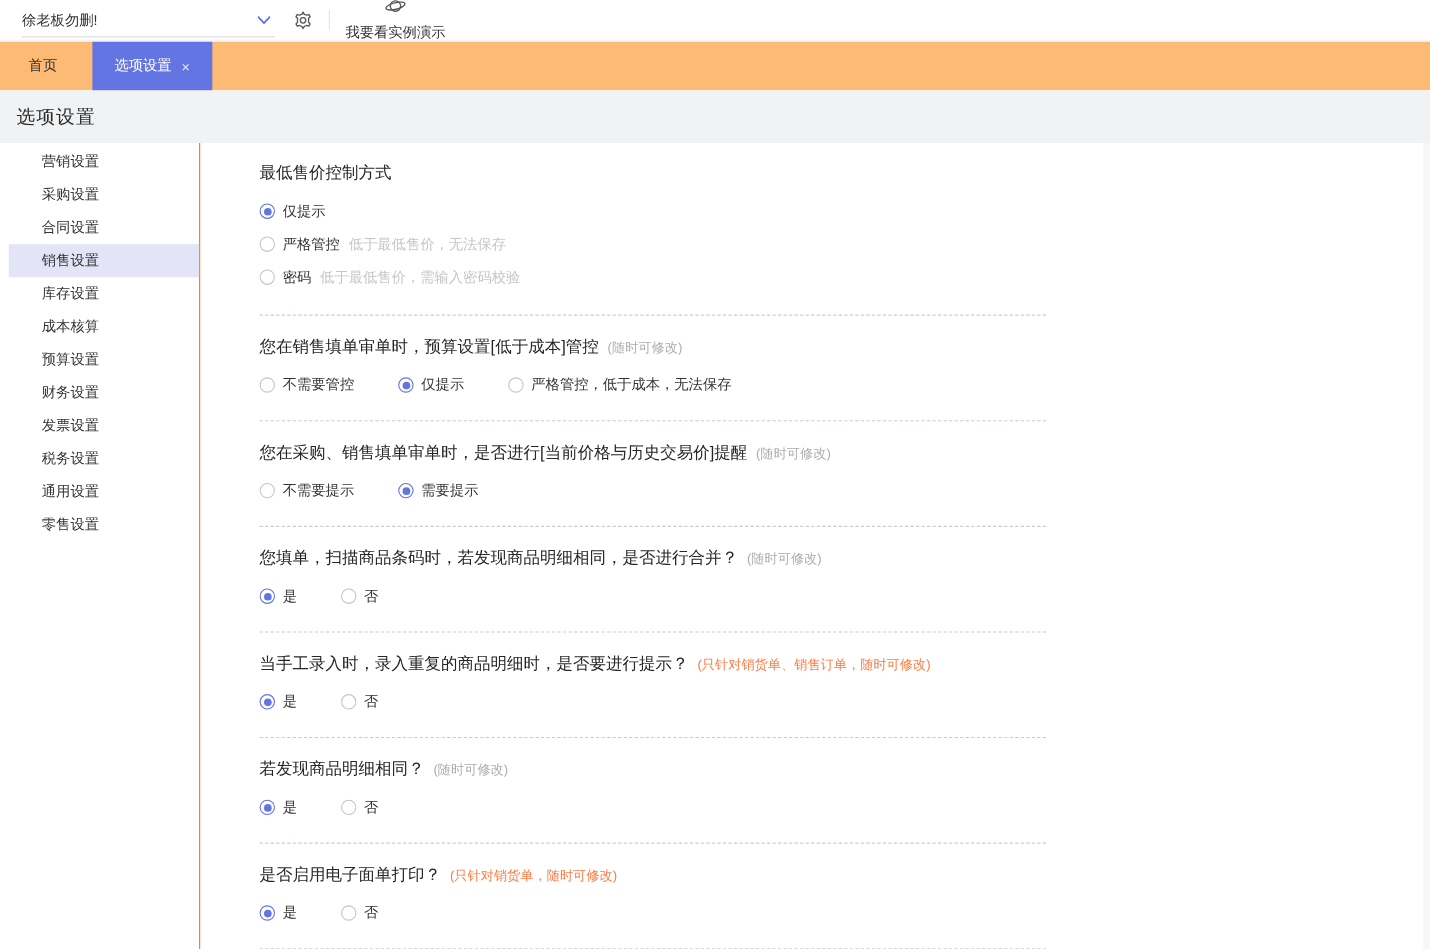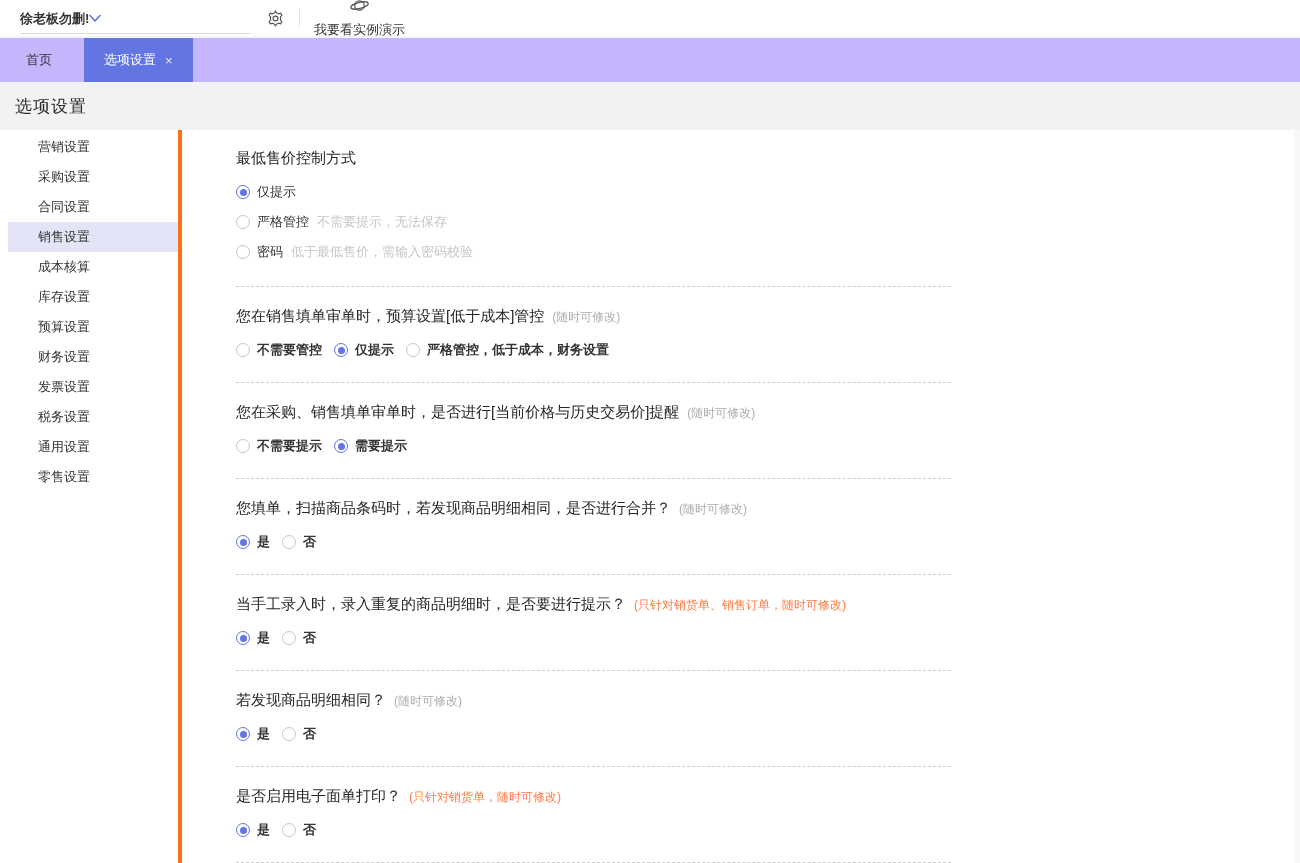--- a/index.html
+++ b/index.html
@@ -3,56 +3,56 @@
 <meta charset="utf-8">
 <style>
   * { margin:0; padding:0; box-sizing:border-box; }
   html,body { width:1300px; height:863px; overflow:hidden; background:#fff;
     font-family:"Liberation Sans", sans-serif; color:#333; }
 
   
   .topbar { height:38px; display:flex; align-items:center; padding-left:20px;
     border-bottom:2px solid #f4f4fa; background:#fff; }
   .company-selector { width:230px; height:30px; margin-top:2px; display:flex;
-    align-items:center; justify-content:flex-start; cursor:pointer;
-    border-bottom:1px solid #d9d9d9; padding:0 4px 0 0;font-weight:bold; }
+    align-items:center; justify-content:space-between; cursor:pointer;
+    border-bottom:1px solid #d9d9d9; padding:0 4px 0 0; }
   .company-selector .name { font-size:13px; color:#333; }
   .chevron { width:12px; height:9px; }
   .gear-btn { margin-left:16px; cursor:pointer; display:flex; align-items:center; }
   .topbar-divider { width:1px; height:18px; background:#e3e3e3; margin:0 14px 0 14px; }
   .demo-link { display:flex; align-items:center; gap:7px; cursor:pointer; font-size:13px; color:#333;flex-direction:column; }
 
   
-  .tabbar { height:44px; background:#c4b5fd; display:flex; align-items:stretch; padding-left:12px; }
+  .tabbar { height:44px; background:#fdba74; display:flex; align-items:stretch; padding-left:12px; }
   .tab { display:flex; align-items:center; font-size:13px; color:#333; cursor:pointer; padding:0 14px; }
   .tab.active { background:var(--accent,#6374e3); color:#fff; margin-left:18px; padding:0 20px; }
   .tab .tab-close { margin-left:9px; font-size:13px; color:#e8eaff; cursor:pointer; line-height:1; }
 
   
   .title-band { height:48px; background:var(--band,#f1f2f4); display:flex; align-items:center;
     padding-left:15px; }
   .title-band h1 { font-size:17px; font-weight:400; color:#2b2b2b; letter-spacing:1px; }
 
   
   .content { display:flex; height:733px; background:#fff; position:relative; }
-  .sidebar { width:182px; border-right:4px solid #f97316; padding-top:2px; flex-shrink:0; }
+  .sidebar { width:182px; border-right:1px solid #f97316; padding-top:2px; flex-shrink:0; }
   .side-item { height:30px; line-height:30px; font-size:13px; color:#333; padding-left:30px;
     margin-left:8px; cursor:pointer; }
   .side-item.selected { background:var(--selbg,#e4e4f8); }
 
   .main { padding:18px 0 0 54px; }
   .section { width:715px; padding-bottom:22px; margin-bottom:19px;
     border-bottom:1px dashed #c9cdd0; }
   .section.vertical { padding-bottom:24px; }
   .sec-title { font-size:15px; color:#262626; line-height:20px; }
   .sec-hint { font-size:12px; margin-left:8px; }
   .sec-hint.gray { color:#adadad; }
   .sec-hint.orange { color:var(--orange,#ff7a45); }
 
-  .options.horizontal { display:flex; align-items:center; gap:12px; margin-top:14px;font-weight:bold; }
+  .options.horizontal { display:flex; align-items:center; gap:40px; margin-top:14px; }
   .options.vertical .opt { margin-top:10px; }
   .options.vertical .opt:first-child { margin-top:14px; }
   .opt { display:flex; align-items:center; cursor:pointer; height:20px; }
   .radio { width:14px; height:14px; border:1px solid #c6c6c6; border-radius:50%;
     background:#fff; display:inline-flex; align-items:center; justify-content:center;
     flex-shrink:0; }
   .radio.selected { border-color:var(--accent,#6374e3); }
   .radio.selected::after { content:""; width:7px; height:7px; border-radius:50%;
     background:var(--accent,#6374e3); }
   .opt-label { font-size:13px; color:#333; margin-left:7px; }
@@ -99,41 +99,41 @@
 <div class="title-band">
   <h1>选项设置</h1>
 </div>
 
 <div class="content">
   <aside class="sidebar" id="sidebar">
       <div class="side-item">营销设置</div>
       <div class="side-item">采购设置</div>
       <div class="side-item">合同设置</div>
       <div class="side-item selected">销售设置</div>
+      <div class="side-item">库存设置</div>
       <div class="side-item">成本核算</div>
-      <div class="side-item">库存设置</div>
       <div class="side-item">预算设置</div>
       <div class="side-item">财务设置</div>
       <div class="side-item">发票设置</div>
       <div class="side-item">税务设置</div>
       <div class="side-item">通用设置</div>
       <div class="side-item">零售设置</div>
     </aside>
   <div class="main" id="sections">
       <div class="section vertical">
         <div class="sec-title-row"><span class="sec-title">最低售价控制方式</span></div>
         <div class="options vertical">
           <label class="opt">
             <span class="radio selected"></span>
             <span class="opt-label">仅提示</span>
           </label>
           <label class="opt">
             <span class="radio"></span>
             <span class="opt-label">严格管控</span>
-            <span class="opt-suffix">不需要提示，无法保存</span>
+            <span class="opt-suffix">低于最低售价，无法保存</span>
           </label>
           <label class="opt">
             <span class="radio"></span>
             <span class="opt-label">密码</span>
             <span class="opt-suffix">低于最低售价，需输入密码校验</span>
           </label>
         </div>
       </div>
       <div class="section horizontal">
         <div class="sec-title-row"><span class="sec-title">您在销售填单审单时，预算设置[低于成本]管控</span><span class="sec-hint gray">(随时可修改)</span></div>
@@ -141,21 +141,21 @@
           <label class="opt">
             <span class="radio"></span>
             <span class="opt-label">不需要管控</span>
           </label>
           <label class="opt">
             <span class="radio selected"></span>
             <span class="opt-label">仅提示</span>
           </label>
           <label class="opt">
             <span class="radio"></span>
-            <span class="opt-label">严格管控，低于成本，财务设置</span>
+            <span class="opt-label">严格管控，低于成本，无法保存</span>
           </label>
         </div>
       </div>
       <div class="section horizontal">
         <div class="sec-title-row"><span class="sec-title">您在采购、销售填单审单时，是否进行[当前价格与历史交易价]提醒</span><span class="sec-hint gray">(随时可修改)</span></div>
         <div class="options horizontal">
           <label class="opt">
             <span class="radio"></span>
             <span class="opt-label">不需要提示</span>
           </label>

